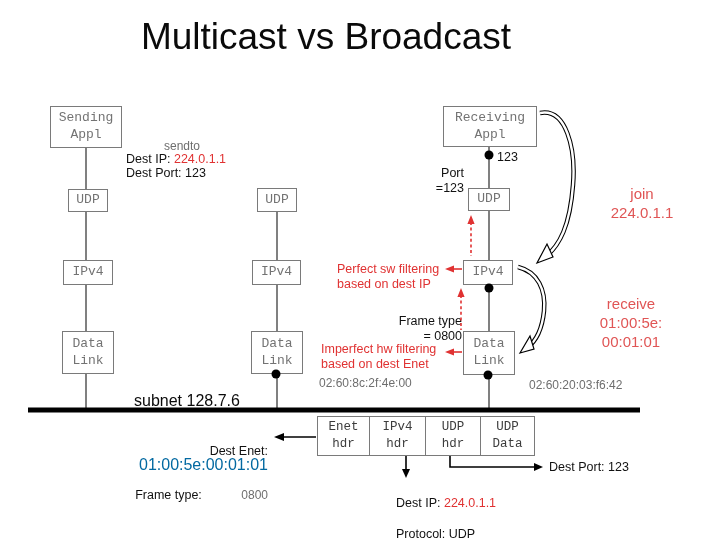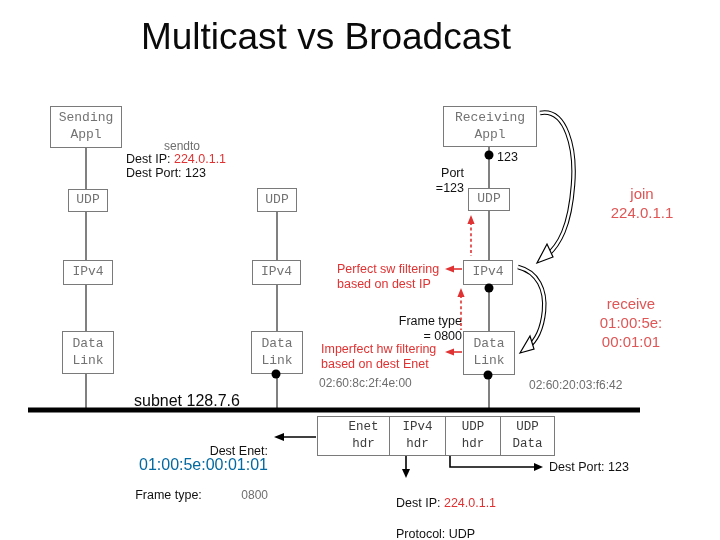--- a/index.html
+++ b/index.html
@@ -16,21 +16,21 @@
   .gray{color:#6e6e6e;}
   .red{color:#e03232;}
   .sans12{font-size:12.5px;color:#111;line-height:15px;white-space:pre-line;}
   .redmono{color:#e05555;font-size:15px;line-height:19px;text-align:center;white-space:pre-line;}
   .rightalign{text-align:right;}
   .z3{z-index:3;}
   .pktrow{display:flex;z-index:2;}
   .pktcell{background:#fff;border:1px solid #7a7a7a;margin-left:-1px;height:38px;
        font-family:"Liberation Mono","DejaVu Sans Mono",monospace;font-size:12.5px;color:#3c3c3c;
        display:flex;align-items:center;justify-content:center;text-align:center;white-space:pre-line;line-height:1.4;}
-  .pktcell:first-child{margin-left:0;padding-left:20px;}
+  .pktcell:first-child{margin-left:0;}
 </style>
 </head>
 <body>
 
 <div id="slide">
 
   <svg width="720" height="540" style="z-index:1">
     <line x1="86" y1="147" x2="86" y2="410" stroke="#808080" stroke-width="2"></line>
     <line x1="277" y1="212" x2="277" y2="410" stroke="#808080" stroke-width="2"></line>
     <line x1="489" y1="147" x2="489" y2="410" stroke="#808080" stroke-width="2"></line>

